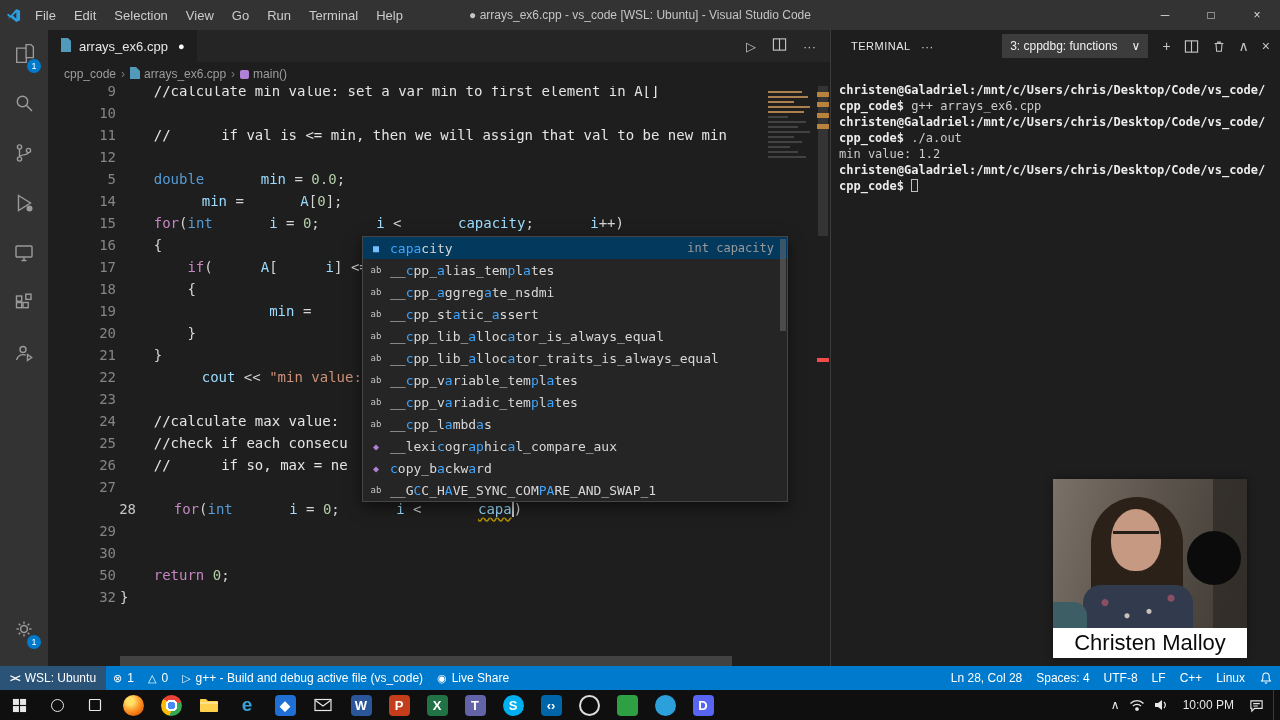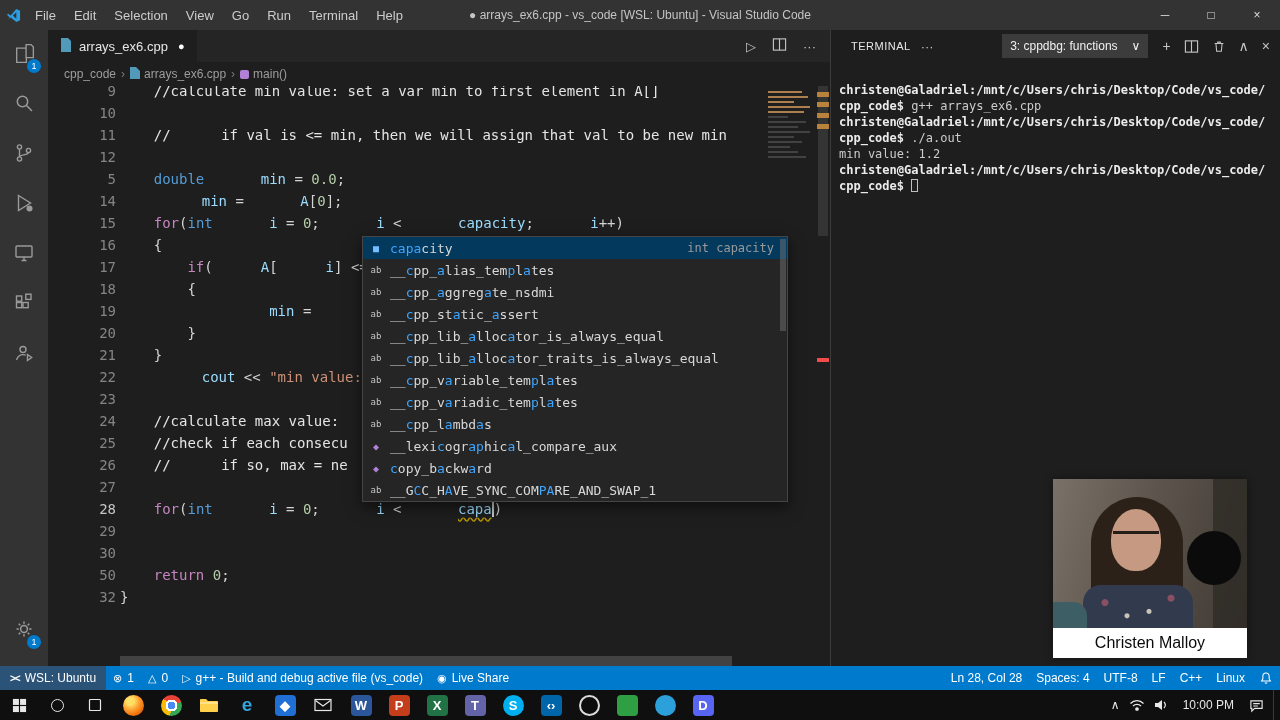--- a/index.html
+++ b/index.html
@@ -27,21 +27,21 @@
 .tab-dot{color:#ffffff;font-size:11px;margin-left:3px;}
 .editor-actions{margin-left:auto;display:flex;gap:16px;padding-right:14px;color:#c5c5c5;align-items:center;font-size:13px;}
 .breadcrumbs{height:24px;display:flex;align-items:center;padding-left:16px;color:#9d9d9d;font-size:12px;gap:5px;flex:none;}
 .bc-sep{color:#7a7a7a;}
 .bc-item{display:flex;align-items:center;gap:4px;}
 .bc-sym{width:9px;height:9px;background:#b180d7;border-radius:2px;display:inline-block;}
 .code-area{flex:1;position:relative;overflow:hidden;}
 .code-scroll{position:absolute;top:-6px;left:0;right:0;}
 .code-row{display:flex;height:22px;line-height:22px;font-family:"DejaVu Sans Mono",monospace;font-size:14px;}
 .gutter{width:68px;text-align:right;color:#858585;flex:none;}
-.gutter.active{color:#c6c6c6;}
+.gutter.active{color:#c6c6c6;margin-left:20px;}
 .code-text{margin-left:4px;color:#d4d4d4;white-space:pre;}
 .cm{color:#e5e5e5;} .kw{color:#569cd6;} .ct{color:#c586c0;} .vr{color:#9cdcfe;margin-left:48px;} .nm{color:#b5cea8;} .st{color:#ce9178;} .pl{color:#d4d4d4;}
 .sqw{text-decoration:underline;text-decoration-style:wavy;text-decoration-color:#b89500;text-underline-offset:3px;}
 .cursor{display:inline-block;width:2px;height:17px;background:#c8c8c8;vertical-align:-3px;}
 .minimap{position:absolute;right:14px;top:2px;width:52px;}
 .mm-line{height:2px;margin:3px 4px;background:rgba(255,255,255,0.16);}
 .mm-line.tan{background:rgba(196,146,87,0.85);}
 .vscroll{position:absolute;right:0;top:0;bottom:10px;width:14px;}
 .vthumb{position:absolute;top:0;right:2px;width:10px;height:150px;background:rgba(121,121,121,0.25);}
 .vs-mark{position:absolute;right:1px;width:12px;height:5px;background:rgba(200,140,60,0.9);}
@@ -101,21 +101,21 @@
 
 .webcam{position:absolute;left:1053px;top:479px;width:194px;z-index:30;box-shadow:0 0 8px rgba(0,0,0,0.4);}
 .cam-video{height:149px;position:relative;overflow:hidden;background:linear-gradient(105deg,#7a7168 0%,#5d554d 45%,#3f3933 100%);}
 .cam-shelf{position:absolute;right:0;top:0;width:34px;height:100%;background:#2e2a26;opacity:0.8;}
 .cam-hair{position:absolute;left:38px;top:18px;width:92px;height:120px;background:#2c2118;border-radius:46px 46px 30px 30px;}
 .cam-face{position:absolute;left:58px;top:30px;width:50px;height:62px;background:#c69a82;border-radius:50% 50% 46% 46%;}
 .cam-glasses{position:absolute;left:60px;top:52px;width:46px;height:10px;border-top:3px solid #241d18;}
 .cam-body{position:absolute;left:30px;top:106px;width:110px;height:44px;background:#323a4e;border-radius:18px 18px 0 0;background-image:radial-gradient(circle at 20% 40%, #8a4f63 0 3px, transparent 4px),radial-gradient(circle at 60% 60%, #c8c3b8 0 2px, transparent 3px),radial-gradient(circle at 80% 30%, #8a4f63 0 3px, transparent 4px),radial-gradient(circle at 40% 70%, #c8c3b8 0 2px, transparent 3px);}
 .cam-mic{position:absolute;right:6px;top:52px;width:54px;height:54px;background:#0b0b0b;border-radius:50%;}
 .cam-teal{position:absolute;left:0;bottom:0;width:34px;height:26px;background:#3e5e66;border-radius:0 14px 0 0;}
-.cam-name{height:30px;background:#ffffff;display:flex;align-items:center;justify-content:center;color:#0a0a0a;font-size:16px;}
+.cam-name{height:30px;background:#ffffff;display:flex;align-items:center;justify-content:center;color:#0a0a0a;font-size:22px;}
 </style>
 </head>
 <body>
 
 <div id="root">
 
   <div class="titlebar">
     <span class="vslogo">
       <svg width="15" height="15" viewBox="0 0 16 16">
           <path fill="#2c9ddf" d="M11 1l4 2v10l-4 2-6-5-2.6 1.8L1 12.9l3-2.9-3-2.9 1.4-.9L5 8zM11 4.5L7.3 8 11 11.5z"></path>

